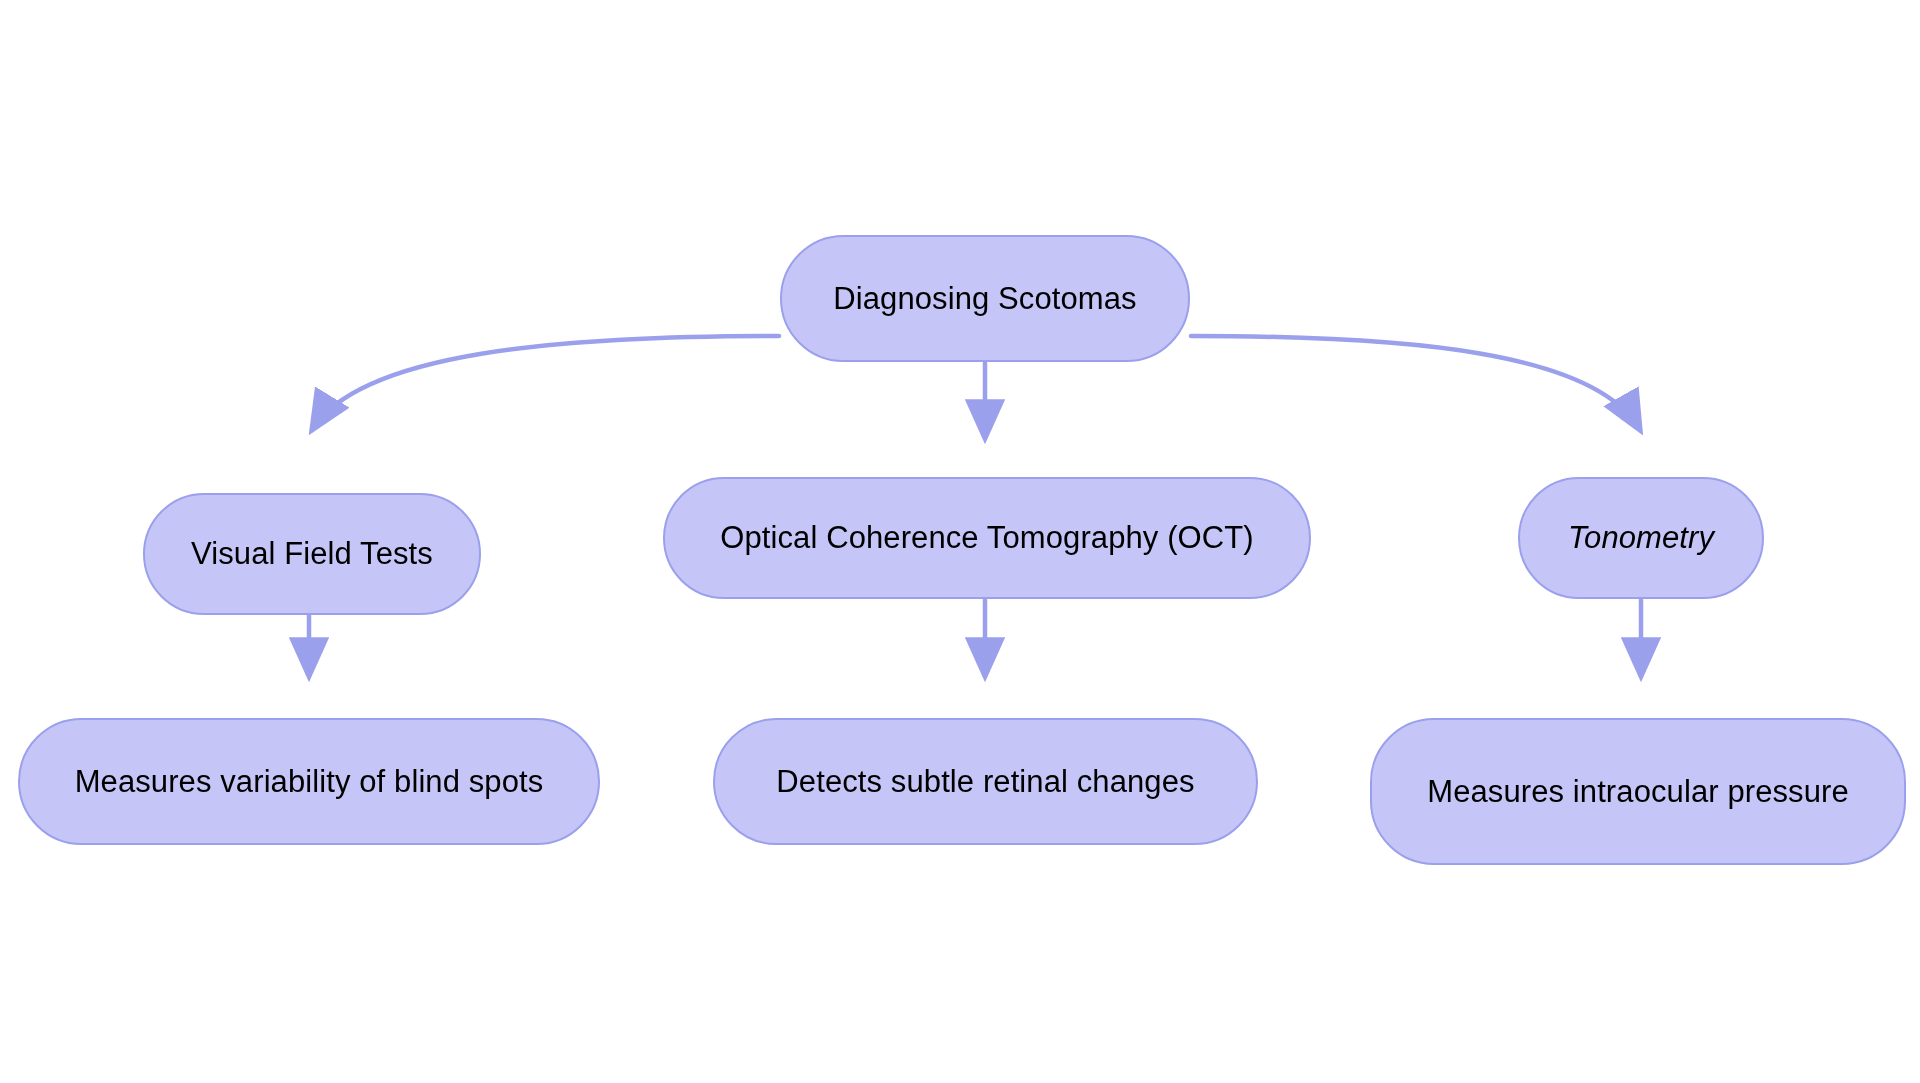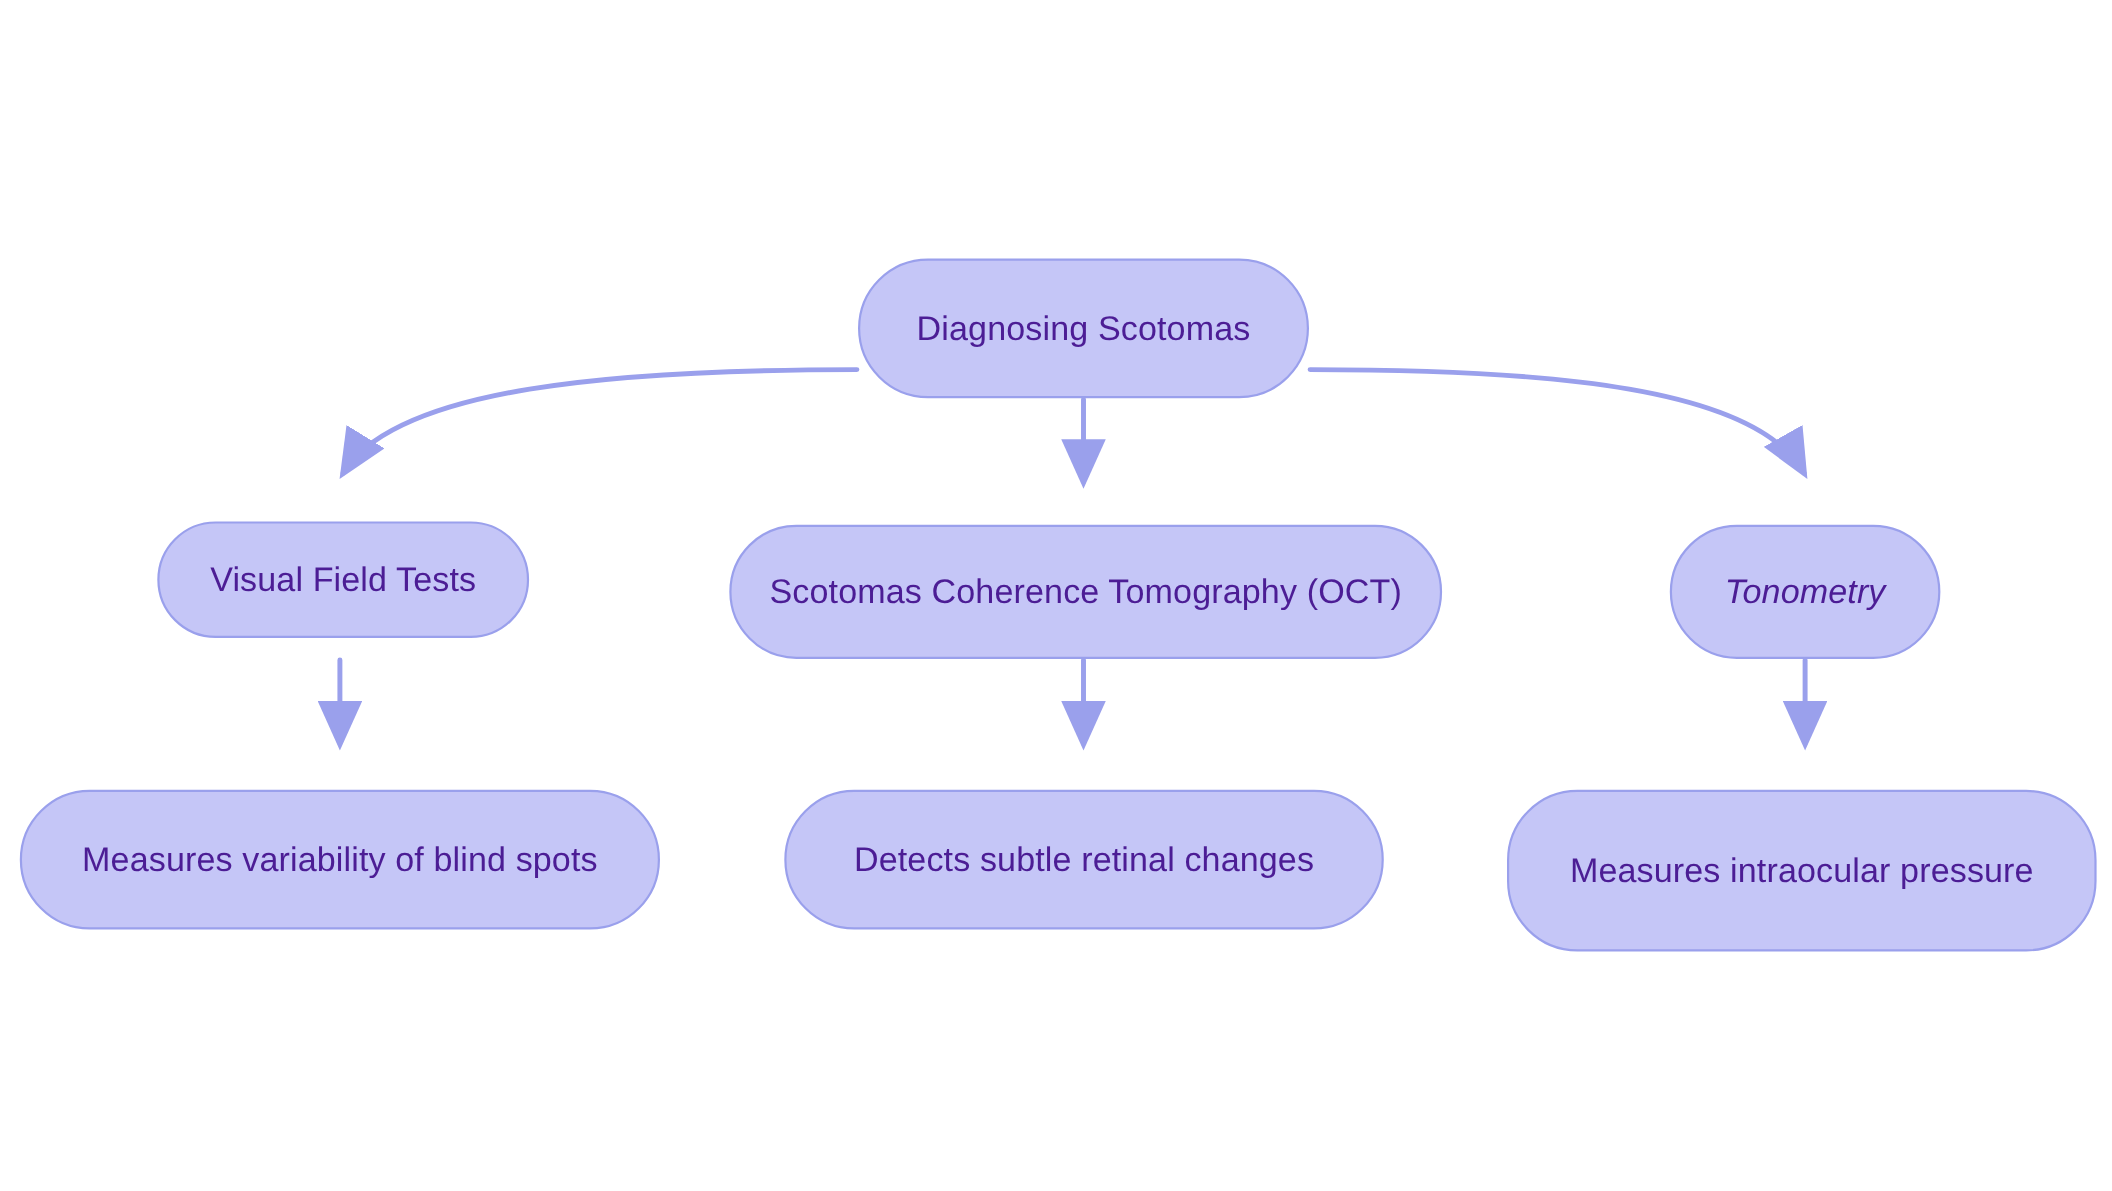--- a/index.html
+++ b/index.html
@@ -32,39 +32,39 @@
   .node {
     position: absolute;
     box-sizing: border-box;
     background: #c5c6f7;
     border: 2px solid #9aa0ec;
     border-radius: 64px;
     display: flex;
     align-items: center;
     justify-content: center;
     text-align: center;
-    color: #4c1d95;
+    color: #000000;
     font-size: 31px;
     font-weight: 400;
     letter-spacing: 0.1px;
     line-height: 1.15;
     padding: 0 26px;
     white-space: nowrap;
   }
   .node-root {
     left: 780px;
     top: 235px;
     width: 410px;
     height: 127px;
   }
   .node-l2-a {
     left: 143px;
-    top: 474px;
+    top: 493px;
     width: 338px;
-    height: 106px;
+    height: 122px;
   }
   .node-l2-b {
     left: 663px;
     top: 477px;
     width: 648px;
     height: 122px;
   }
   .node-l2-c {
     left: 1518px;
     top: 477px;
@@ -113,21 +113,21 @@
 
     <path d="M 985,600 L 985,676" fill="none" stroke="#9aa0ec" stroke-width="4.5" stroke-linecap="round" marker-end="url(#arrowhead)"></path>
 
     <path d="M 1641,600 L 1641,676" fill="none" stroke="#9aa0ec" stroke-width="4.5" stroke-linecap="round" marker-end="url(#arrowhead)"></path>
   </svg>
 
   <div class="node node-root">Diagnosing Scotomas</div>
 
   <div class="node node-l2-a">Visual Field Tests</div>
 
-  <div class="node node-l2-b">Scotomas Coherence Tomography (OCT)</div>
+  <div class="node node-l2-b">Optical Coherence Tomography (OCT)</div>
 
   <div class="node node-l2-c">Tonometry</div>
 
   <div class="node node-l3-b">Detects subtle retinal changes</div>
 
   <div class="node node-l3-a">Measures variability of blind spots</div>
 
   <div class="node node-l3-c">Measures intraocular pressure</div>
 
 </div>

